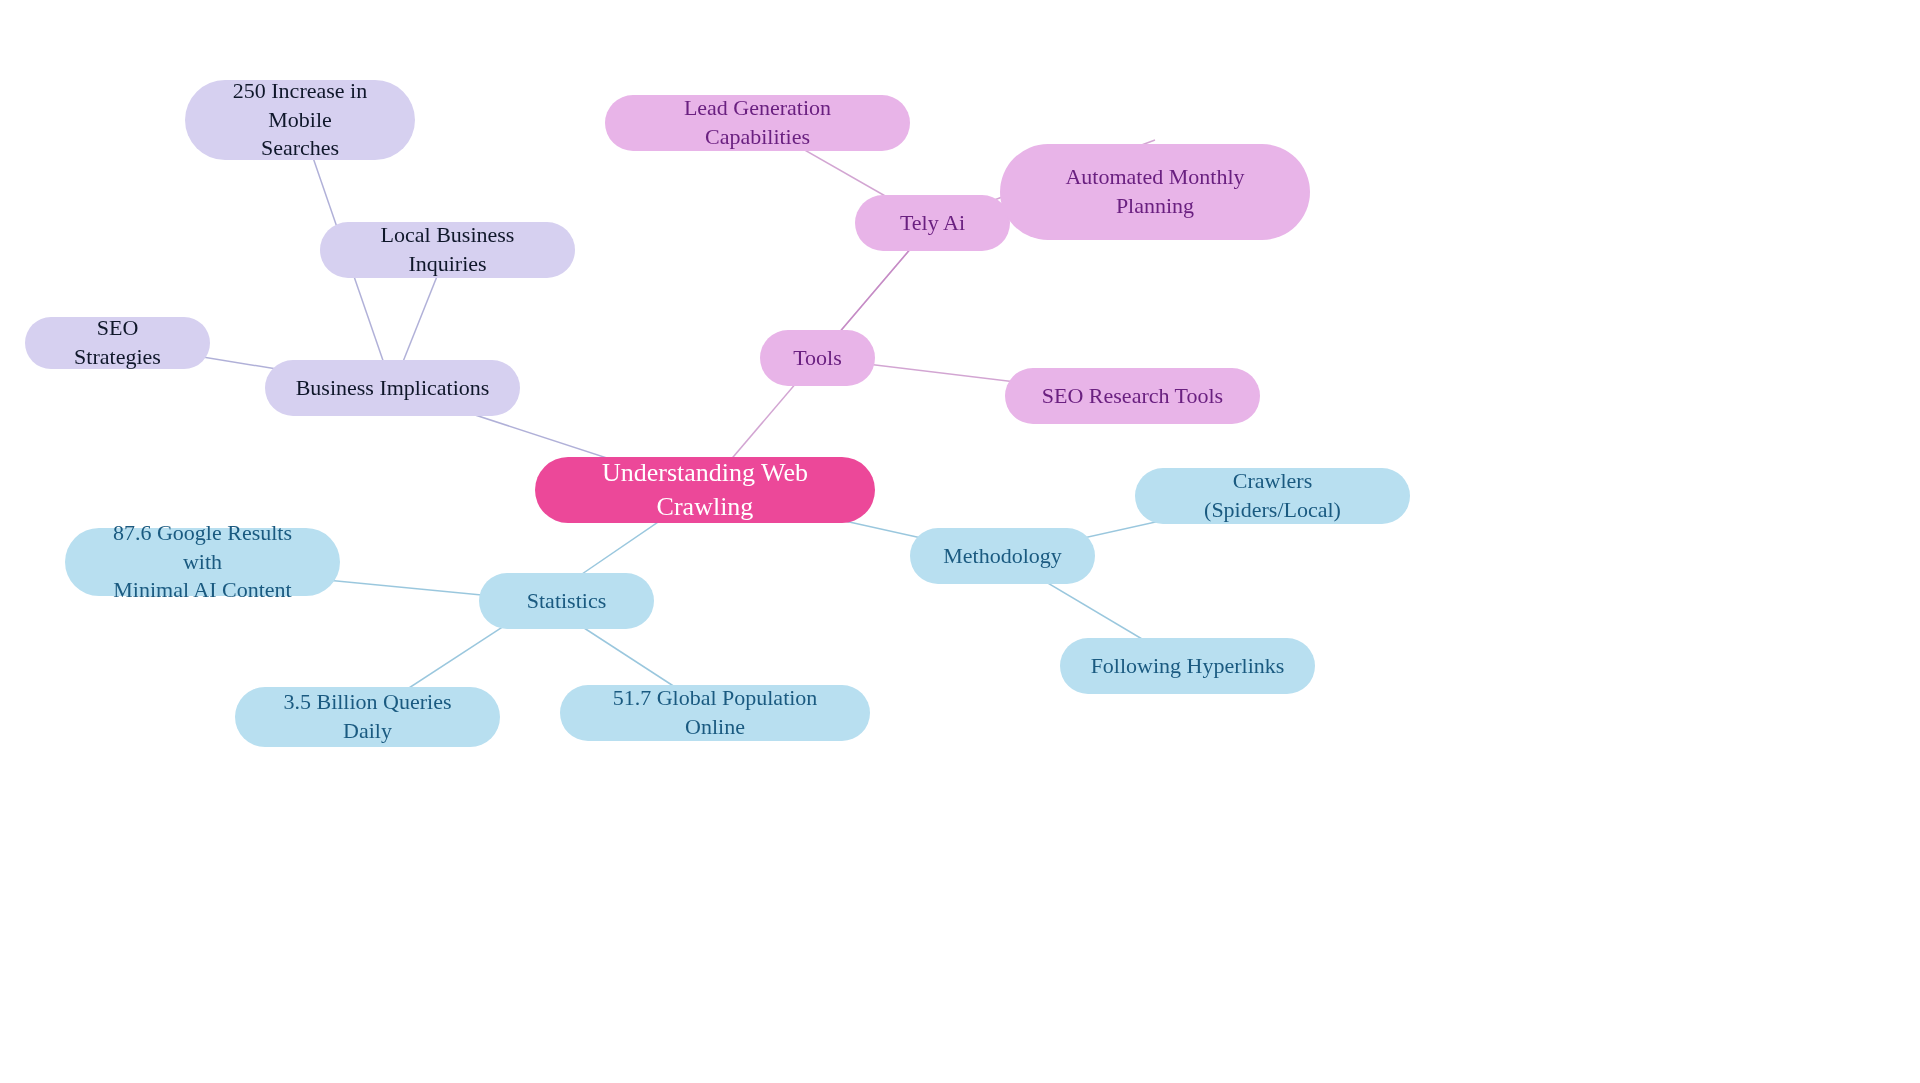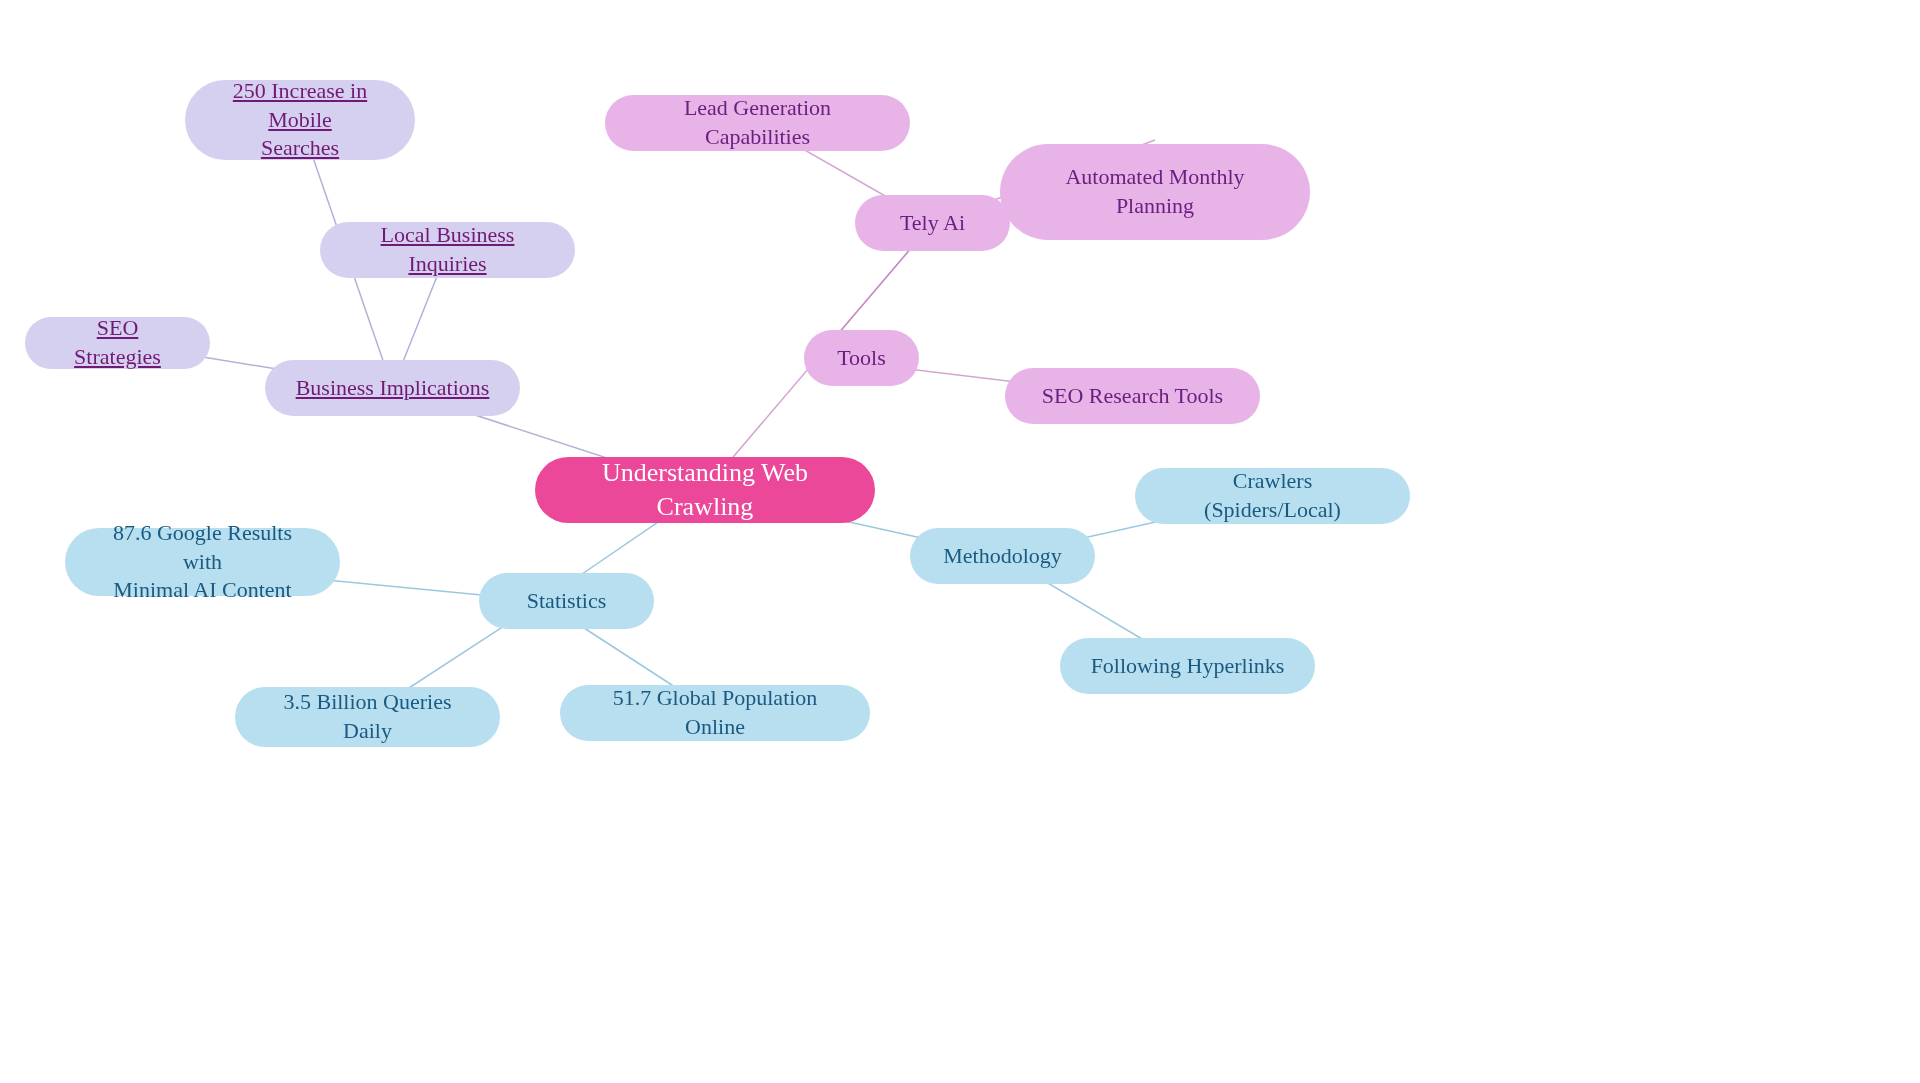--- a/index.html
+++ b/index.html
@@ -34,23 +34,22 @@
     .node-center {
       background: #ec4899;
       color: #ffffff;
       font-size: 26px;
       font-weight: 500;
       padding: 22px 50px;
       border-radius: 50px;
     }
     .node-purple-light {
       background: #d6d0f0;
-      color: #701a75;
+      color: #0f172a;
       font-weight: 400;
-      text-decoration: underline;
     }
     .node-purple-mid {
       background: #e8b4e8;
       color: #6a2080;
       font-weight: 400;
     }
     .node-blue-light {
       background: #b8dff0;
       color: #1a5a80;
       font-weight: 400;
@@ -83,20 +82,20 @@
 </div>
 
 <div class="node node-purple-light" id="node-mobile-searches" style="left: 185px; top: 80px; width: 230px; height: 80px; position: absolute; z-index: 1;">250 Increase in Mobile<br>Searches</div>
 <div class="node node-purple-light" id="node-local-business" style="left: 320px; top: 222px; width: 255px; height: 56px; position: absolute; z-index: 1;">Local Business Inquiries</div>
 <div class="node node-purple-light" id="node-seo-strategies" style="left: 25px; top: 317px; width: 185px; height: 52px; position: absolute; z-index: 1;">SEO Strategies</div>
 <div class="node node-purple-light" id="node-business-implications" style="left: 265px; top: 360px; width: 255px; height: 56px; position: absolute; z-index: 1;">Business Implications</div>
 <div class="node node-purple-mid" id="node-lead-generation" style="left: 605px; top: 95px; width: 305px; height: 56px; position: absolute; z-index: 1;">Lead Generation Capabilities</div>
 <div class="node node-purple-mid" id="node-tely-ai" style="left: 855px; top: 195px; width: 155px; height: 56px; position: absolute; z-index: 1;">Tely Ai</div>
 <div class="node node-purple-mid" id="node-automated-planning" style="left: 1000px; top: 100px; width: 310px; height: 96px; position: absolute; z-index: 1; margin-top: 44px;">Automated Monthly Planning</div>
 <div class="node node-purple-mid" id="node-seo-research" style="left: 1005px; top: 368px; width: 255px; height: 56px; position: absolute; z-index: 1;">SEO Research Tools</div>
-<div class="node node-purple-mid" id="node-tools" style="left: 804px; top: 330px; width: 115px; height: 56px; position: absolute; z-index: 1;">Tools</div>
+<div class="node node-purple-mid" id="node-tools" style="left: 760px; top: 330px; width: 115px; height: 56px; position: absolute; z-index: 1;">Tools</div>
 <div class="node node-blue-light" id="node-statistics" style="left: 479px; top: 573px; width: 175px; height: 56px; position: absolute; z-index: 1;">Statistics</div>
 <div class="node node-blue-light" id="node-google-results" style="left: 65px; top: 528px; width: 275px; height: 68px; position: absolute; z-index: 1;">87.6 Google Results with<br>Minimal AI Content</div>
 <div class="node node-blue-light" id="node-billion-queries" style="left: 235px; top: 687px; width: 265px; height: 60px; position: absolute; z-index: 1;">3.5 Billion Queries Daily</div>
 <div class="node node-blue-light" id="node-global-population" style="left: 560px; top: 685px; width: 310px; height: 56px; position: absolute; z-index: 1;">51.7 Global Population Online</div>
 <div class="node node-blue-light" id="node-methodology" style="left: 910px; top: 528px; width: 185px; height: 56px; position: absolute; z-index: 1;">Methodology</div>
 <div class="node node-blue-light" id="node-crawlers" style="left: 1135px; top: 468px; width: 275px; height: 56px; position: absolute; z-index: 1;">Crawlers (Spiders/Local)</div>
 <div class="node node-blue-light" id="node-hyperlinks" style="left: 1060px; top: 638px; width: 255px; height: 56px; position: absolute; z-index: 1;">Following Hyperlinks</div>
 
 </body></html>

